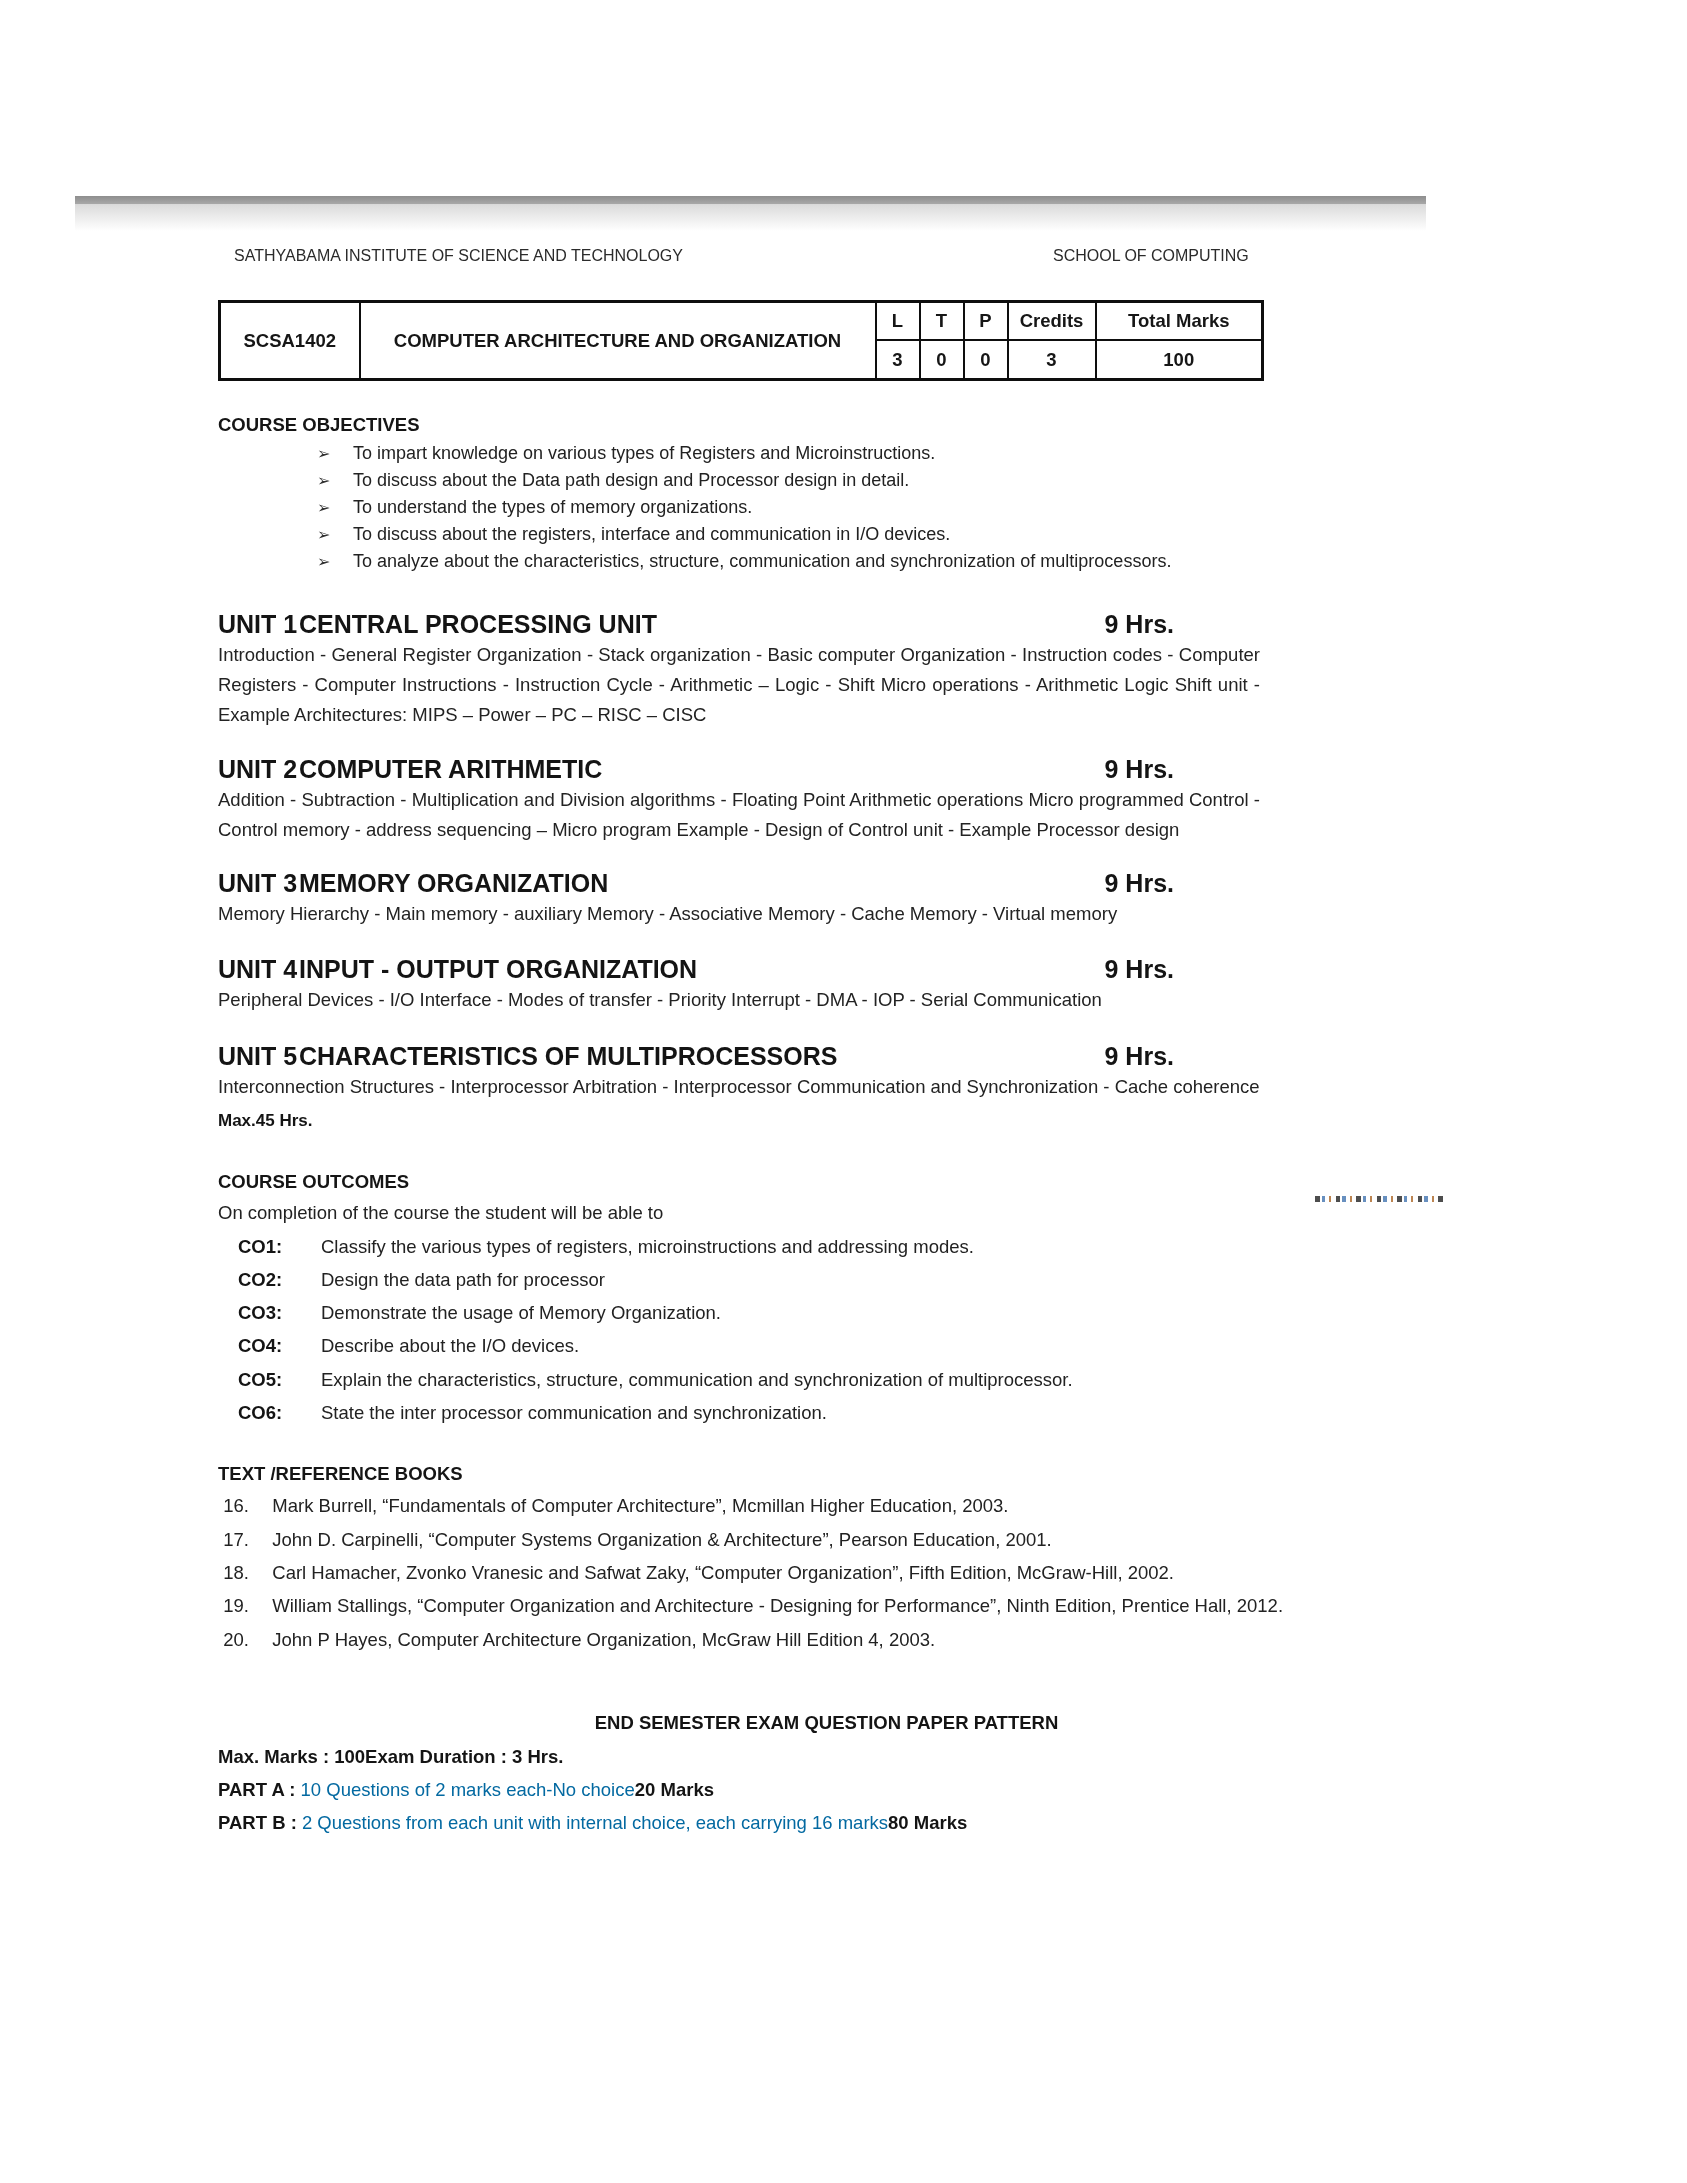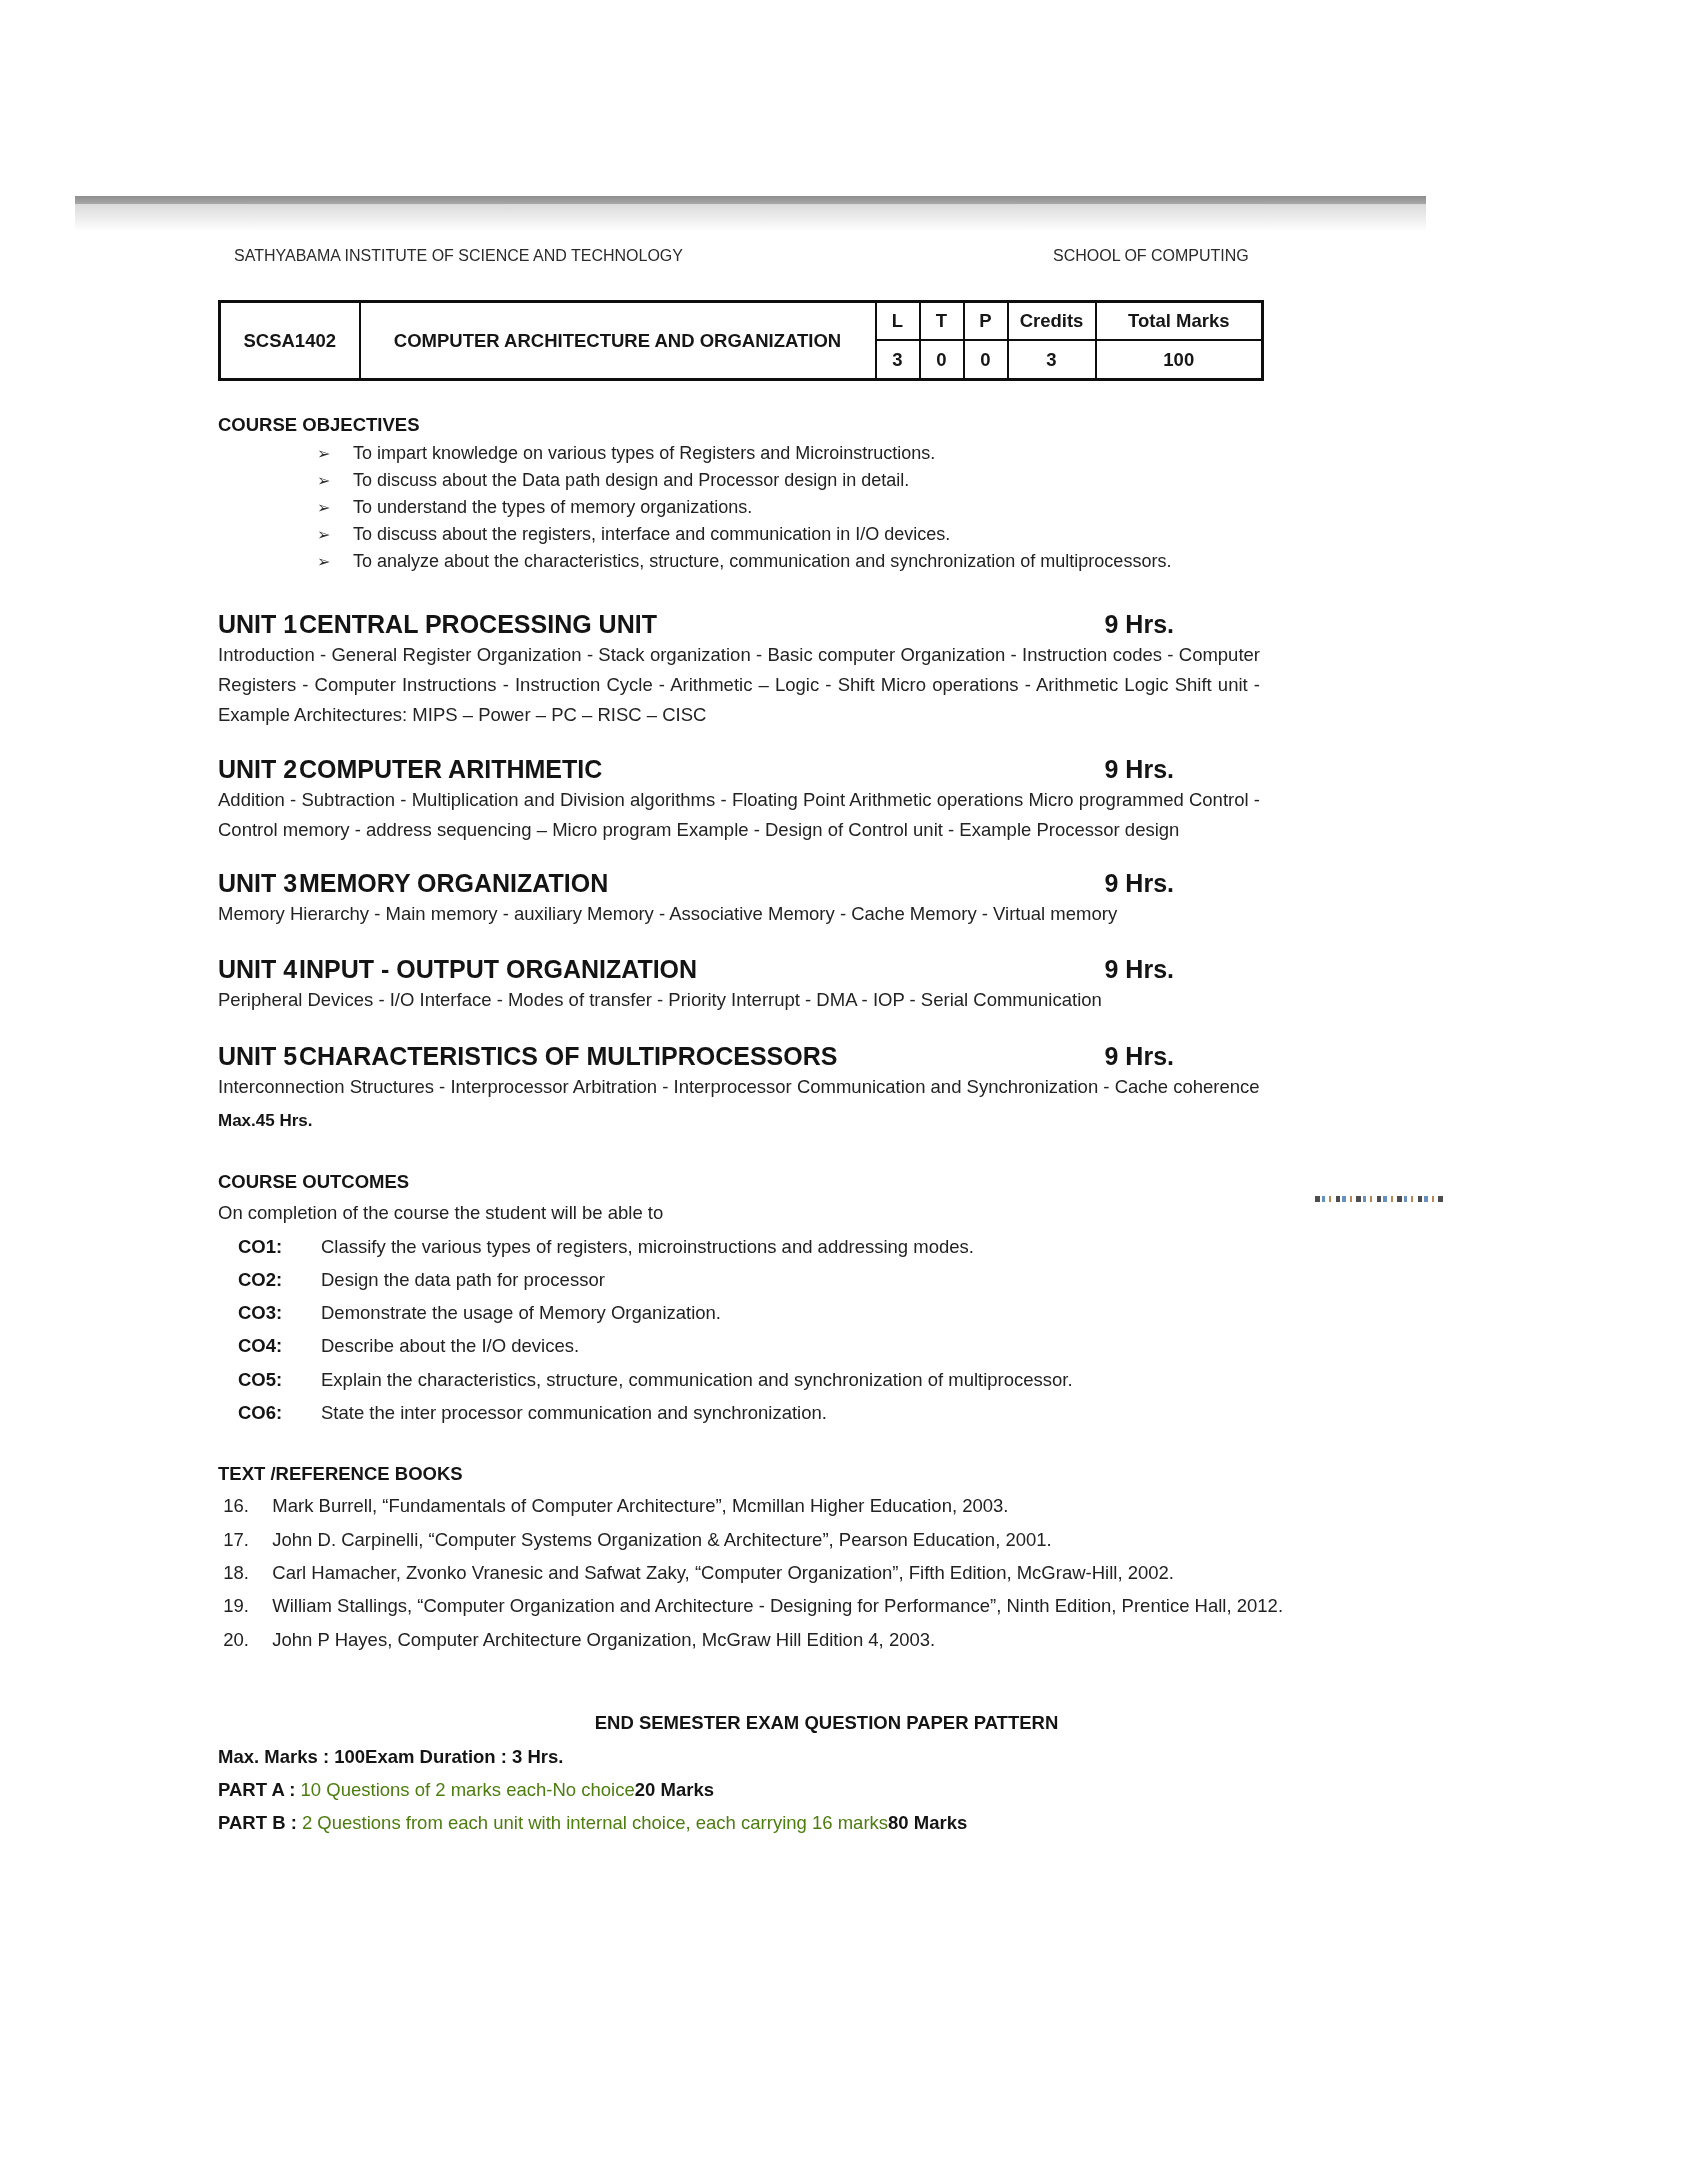--- a/index.html
+++ b/index.html
@@ -98,21 +98,21 @@
   .book-num { margin-left:5.3px; width:49px; flex-shrink:0; }
   .book-text { width:1168px; }
 
   .exam-section { margin-top:60px; width:1217px; }
   .exam-title { text-align:center; font-size:18.5px; line-height:22.5px; font-weight:bold; color:#141414; }
   .exam-row { display:flex; justify-content:flex-start; margin-top:9.3px; font-size:18.5px; line-height:24px; }
   .exam-row.first { margin-top:10.6px; }
   .exam-bold { font-weight:bold; color:#141414; }
   .part-line { display:flex; }
   .part-label { font-weight:bold; color:#141414; white-space:pre; }
-  .part-desc { color:#4d7c0f; white-space:pre; }
+  .part-desc { color:#0369a1; white-space:pre; }
   .part-marks { font-weight:bold; color:#141414; padding-right:46px; }
 </style>
 </head>
 <body>
 
 <div class="page">
 
   <div class="top-rule"></div>
   <div class="top-rule-fade"></div>
 

